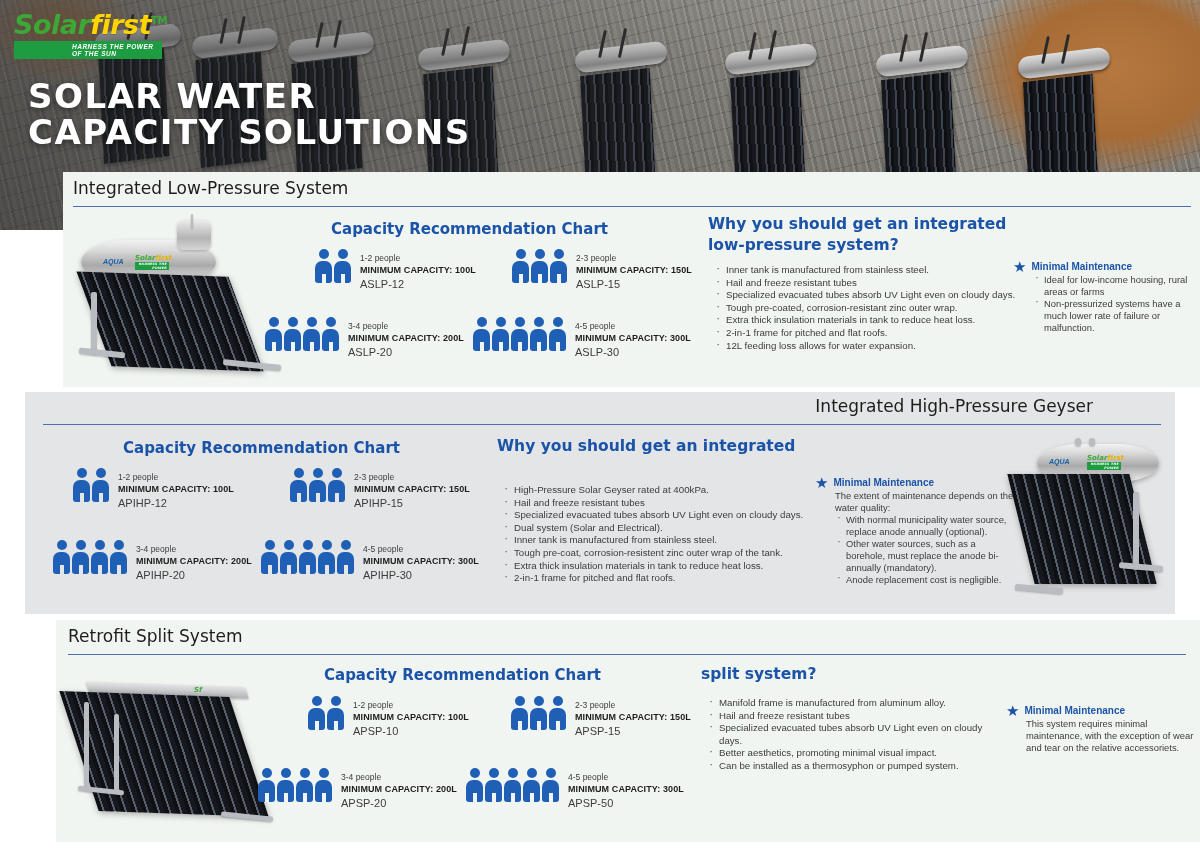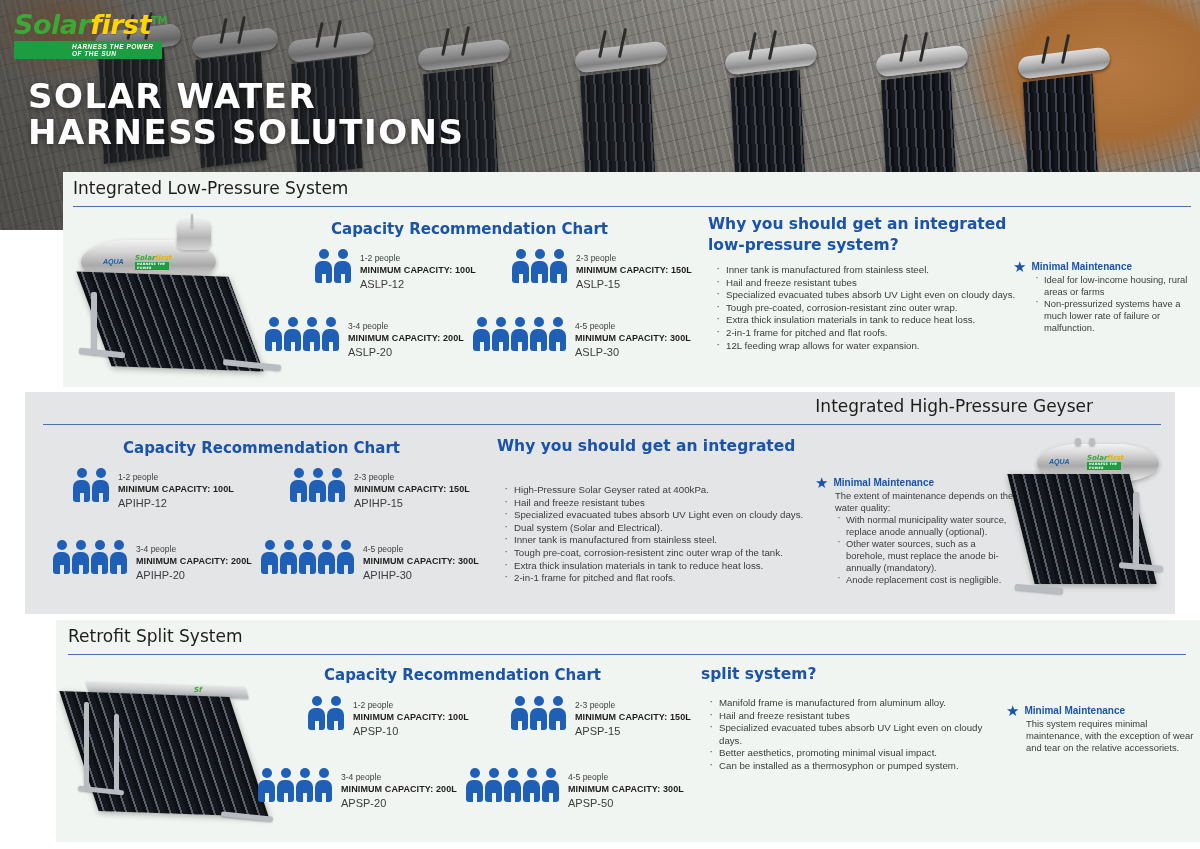--- a/index.html
+++ b/index.html
@@ -145,21 +145,21 @@
   
   .mm{position:absolute;width:180px;}
   .mm-head{display:flex;align-items:flex-start;gap:5px;}
   .mm-star{color:#1a53a8;font-size:15px;line-height:14px;}
   .mm-title{color:#1a53a8;font-weight:700;font-size:10px;line-height:14px;}
   .mm-body{font-size:9.4px;line-height:12px;color:#3c3c3b;margin-left:20px;}
   .mm-body .li{position:relative;padding-left:11px;}
   .mm-body .li:before{content:"\00B7";position:absolute;left:2px;top:-3px;font-size:12px;color:#6b6b6a;}
 
   
-  .prod{position:absolute;}
+  .prod{position:absolute;text-align:right;}
   .prod .ptank{
     position:absolute;border-radius:50px/22px;
     background:linear-gradient(180deg,#f2f2f2 0%,#d8d8d8 25%,#a9a9a9 58%,#cfcfcf 80%,#efefef 100%);
     box-shadow:0 2px 5px rgba(0,0,0,.28);
   }
   .prod .pcap{
     position:absolute;border-radius:7px;
     background:linear-gradient(180deg,#ececec,#b4b4b4 60%,#d6d6d6);
     box-shadow:0 1px 3px rgba(0,0,0,.25);
   }
@@ -235,21 +235,21 @@
         <div class="tank" style="width:92px;"></div>
         <div class="tubes" style="left:8px;top:26px;width:70px;height:126px;"></div>
         <div class="brk" style="left:26px;top:-16px;height:28px;"></div>
         <div class="brk" style="left:46px;top:-18px;height:30px;"></div>
       </div>
     </div>
     <div class="hero-fade"></div>
 
     <div class="hero-title">
       <div>SOLAR WATER</div>
-      <div>HARNESS SOLUTIONS</div>
+      <div>CAPACITY SOLUTIONS</div>
     </div>
 
     <div class="logo">
       <div class="logo-word">
         <span class="logo-solar">Solar</span><span class="logo-first">first</span><span class="logo-tm">TM</span>
       </div>
       <div class="logo-tag">HARNESS THE POWER OF THE SUN</div>
     </div>
   </div>
 
@@ -374,21 +374,21 @@
       <div>Why you should get an integrated</div>
       <div>low-pressure system?</div>
     </div>
     <div class="blist" style="left:650px;top:92px;width:305px;">
       <div class="li">Inner tank is manufactured from stainless steel.</div>
       <div class="li">Hail and freeze resistant tubes</div>
       <div class="li">Specialized evacuated tubes absorb UV Light even on cloudy days.</div>
       <div class="li">Tough pre-coated, corrosion-resistant zinc outer wrap.</div>
       <div class="li">Extra thick insulation materials in tank to reduce heat loss.</div>
       <div class="li">2-in-1  frame for pitched and flat roofs.</div>
-      <div class="li">12L feeding wrap allows for water expansion.</div>
+      <div class="li">12L feeding loss allows for water expansion.</div>
     </div>
 
     <div class="mm" style="left:950px;top:88px;">
       <div class="mm-head">
         <span class="mm-star">★</span>
         <span class="mm-title">Minimal Maintenance</span>
       </div>
       <div class="mm-body">
         <div class="li">Ideal for low-income housing, rural areas or farms</div>
         <div class="li">Non-pressurized systems have a much lower rate of failure or malfunction.</div>

